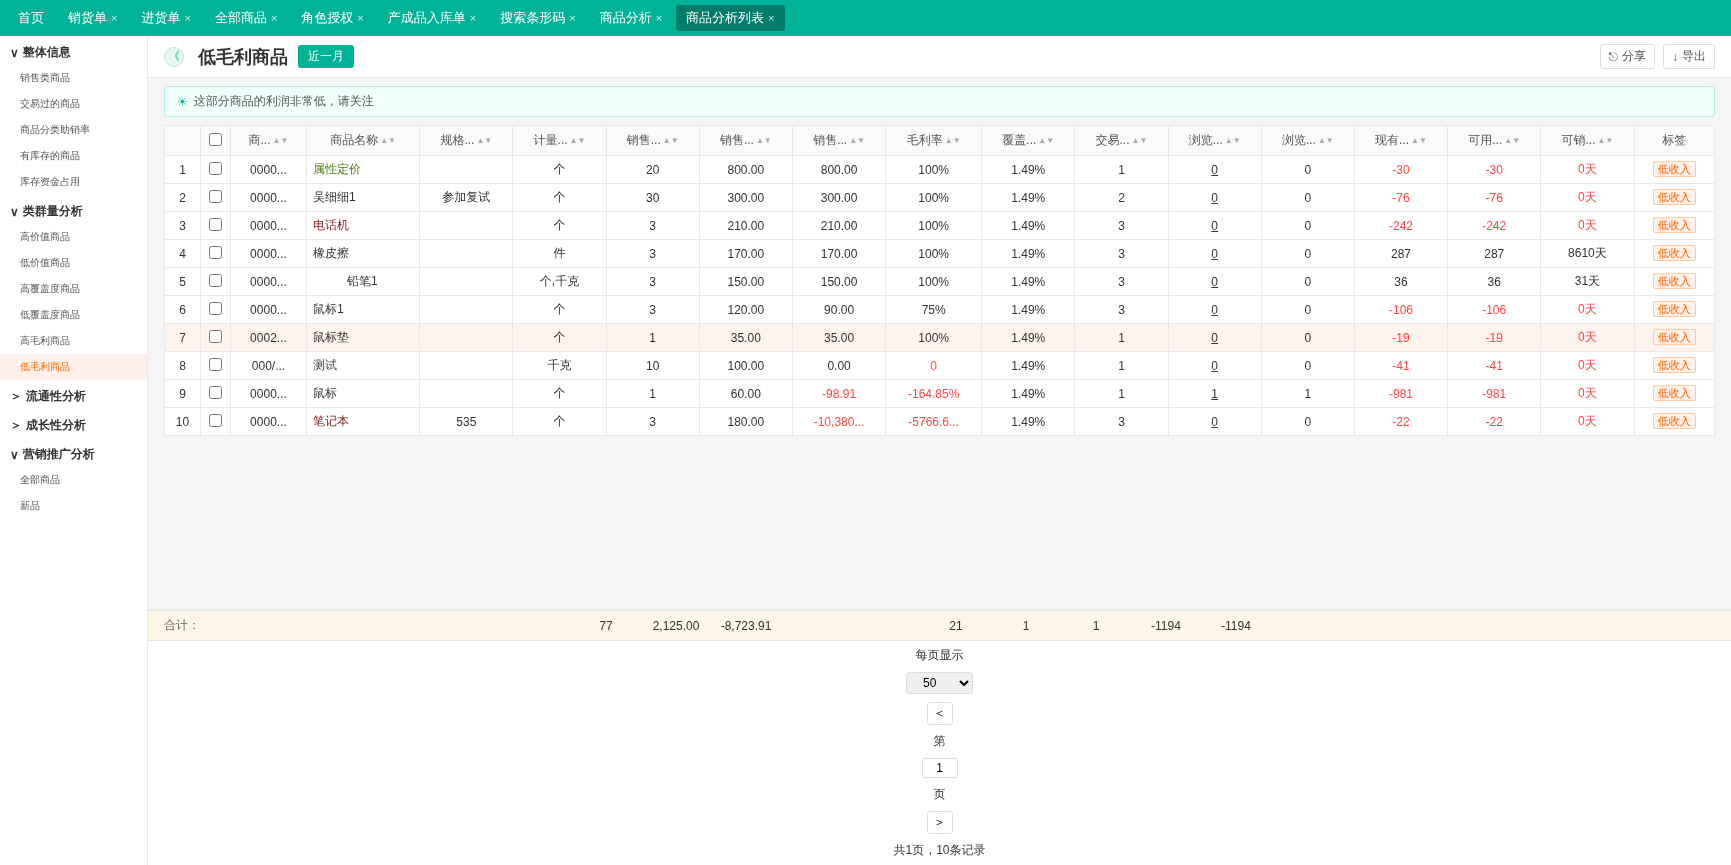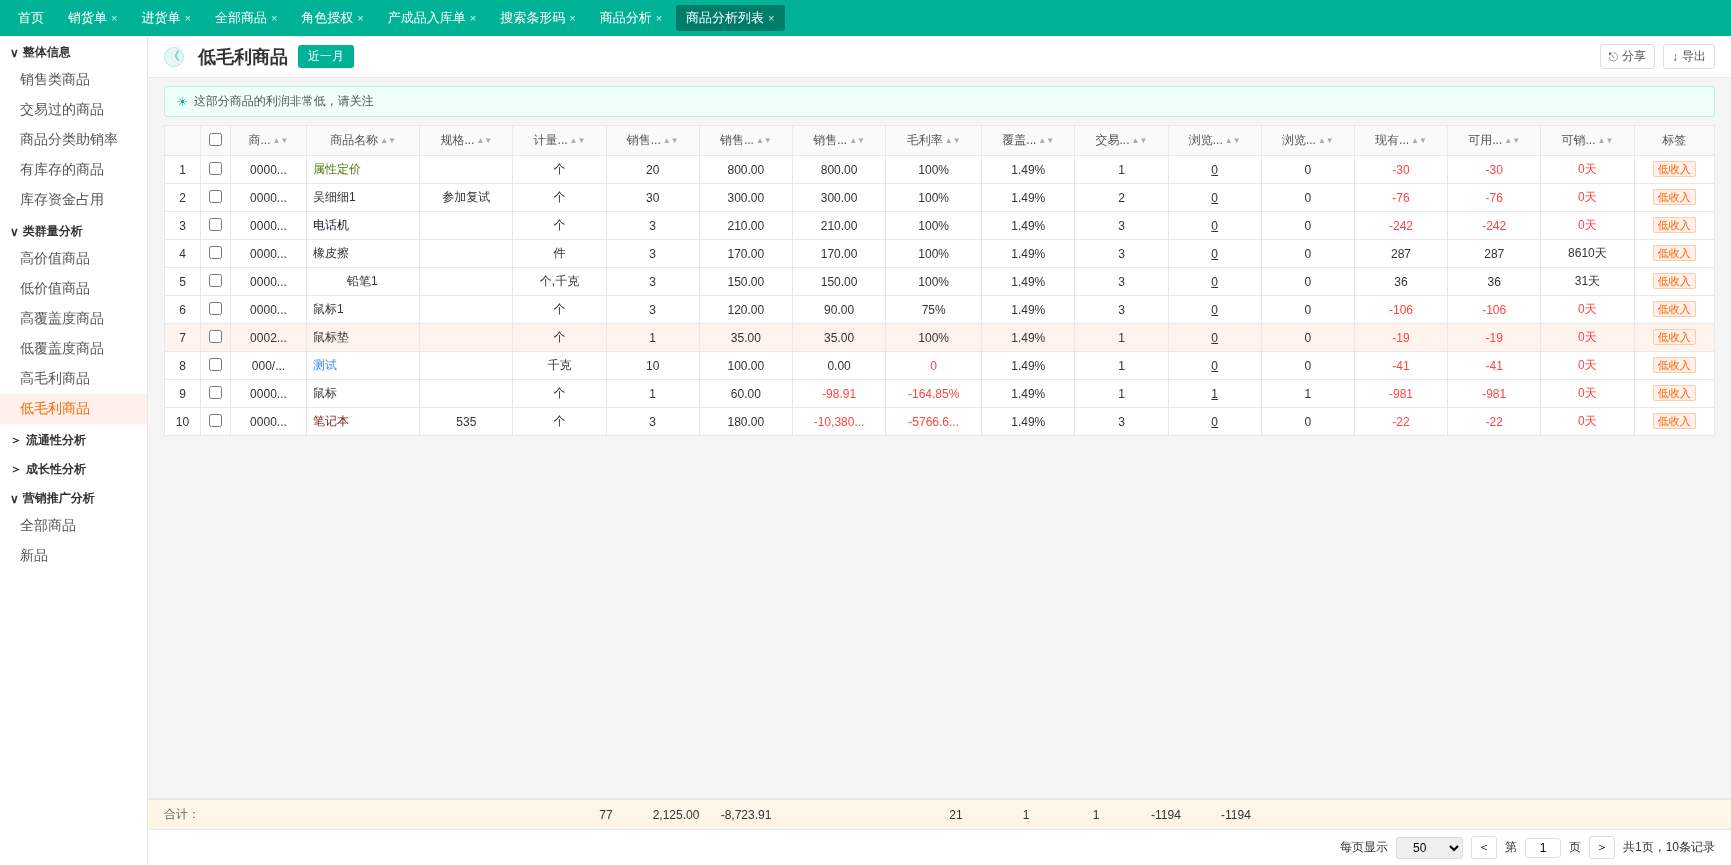--- a/index.html
+++ b/index.html
@@ -49,21 +49,21 @@
       display: flex;
       align-items: center;
       gap: 4px;
       cursor: pointer;
       font-weight: bold;
     }
     .sidebar-item {
       padding: 6px 10px 6px 20px;
       cursor: pointer;
       color: #555;
-      font-size: 14px;
+      font-size: 10px;
       white-space: nowrap;
       overflow: hidden;
       text-overflow: ellipsis;
     }
     .sidebar-item.active { background: #fff0eb; color: #ff6a00; }
 
     
     .content-area {
       flex: 1;
       display: flex;
@@ -210,20 +210,21 @@
     
     .pagination-bar {
       background: #fff;
       border-top: 1px solid #e8e8e8;
       padding: 6px 16px;
       display: flex;
       align-items: center;
       justify-content: flex-end;
       gap: 8px;
       font-size: 12px;
+      flex-direction: column;
     }
     .page-size-select {
       border: 1px solid #ddd;
       border-radius: 3px;
       padding: 2px 12px;
       font-size: 12px;
     }
     .page-btn {
       border: 1px solid #ddd;
       background: #fff;
@@ -516,21 +517,21 @@
     <td>0</td>
     <td class="red-text">-76</td>
     <td class="red-text">-76</td>
     <td class="red-text">0天</td>
     <td><span class="tag">低收入</span></td>
   </tr>
             <tr>
     <td>3</td>
     <td><input type="checkbox" class="checkbox" style=""></td>
     <td>0000...</td>
-    <td style="text-align:left;cursor:pointer;color:#0f172a;">电话机</td>
+    <td style="text-align:left;cursor:pointer;color:#7f1d1d;">电话机</td>
     <td></td>
     <td>个</td>
     <td>3</td>
     <td>210.00</td>
     <td class="">210.00</td>
     <td class="">100%</td>
     <td>1.49%</td>
     <td>3</td>
     <td class="link-underline">0</td>
     <td>0</td>
@@ -616,21 +617,21 @@
     <td>0</td>
     <td class="red-text">-19</td>
     <td class="red-text">-19</td>
     <td class="red-text">0天</td>
     <td><span class="tag">低收入</span></td>
   </tr>
             <tr>
     <td>8</td>
     <td><input type="checkbox" class="checkbox" style=""></td>
     <td>000/...</td>
-    <td style="text-align:left;cursor:pointer;color:#3b82f6;">测试</td>
+    <td style="text-align:left;cursor:pointer;color:#404040;">测试</td>
     <td></td>
     <td>千克</td>
     <td>10</td>
     <td>100.00</td>
     <td class="">0.00</td>
     <td class="red-text">0</td>
     <td>1.49%</td>
     <td>1</td>
     <td class="link-underline">0</td>
     <td>0</td>

